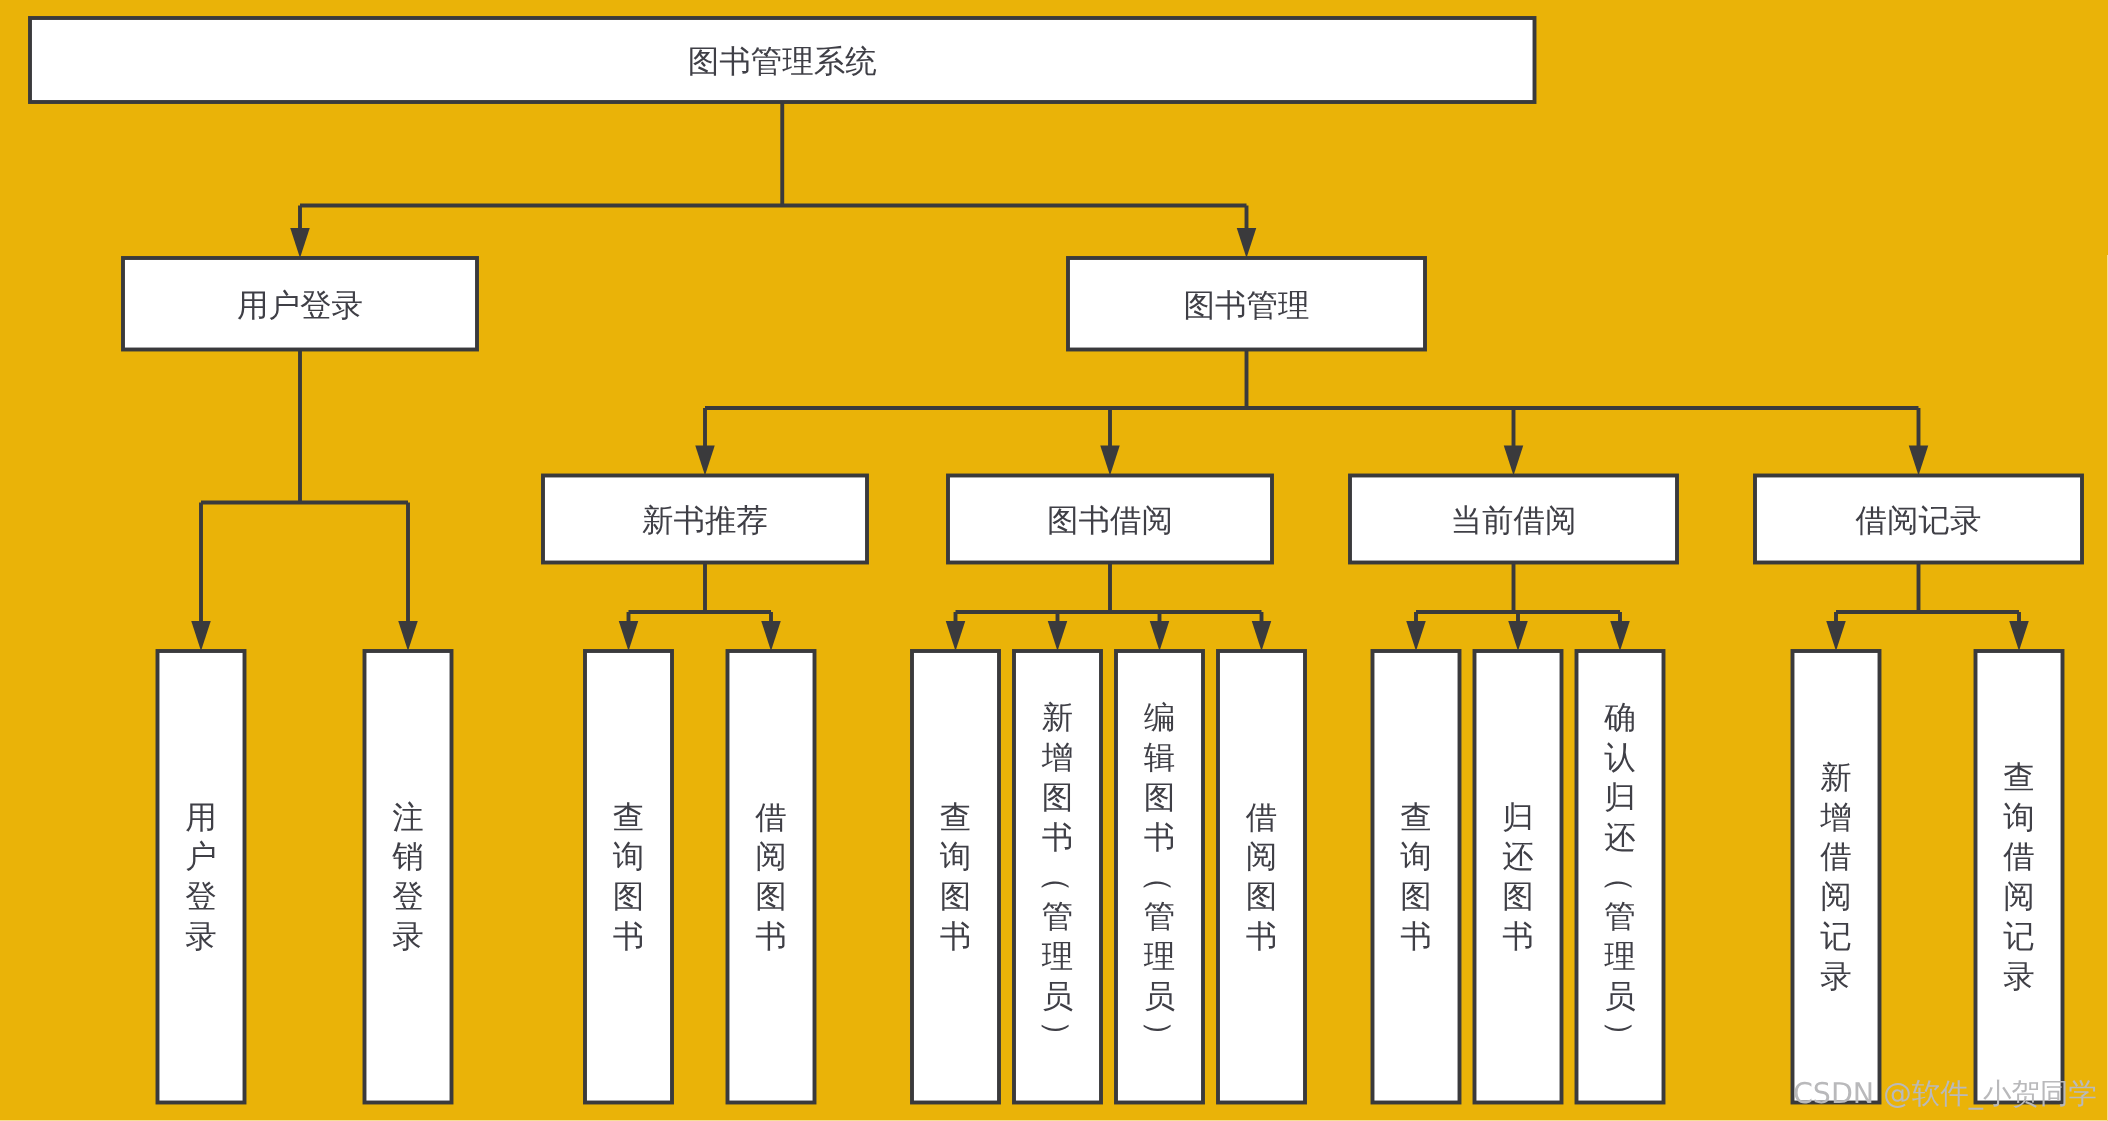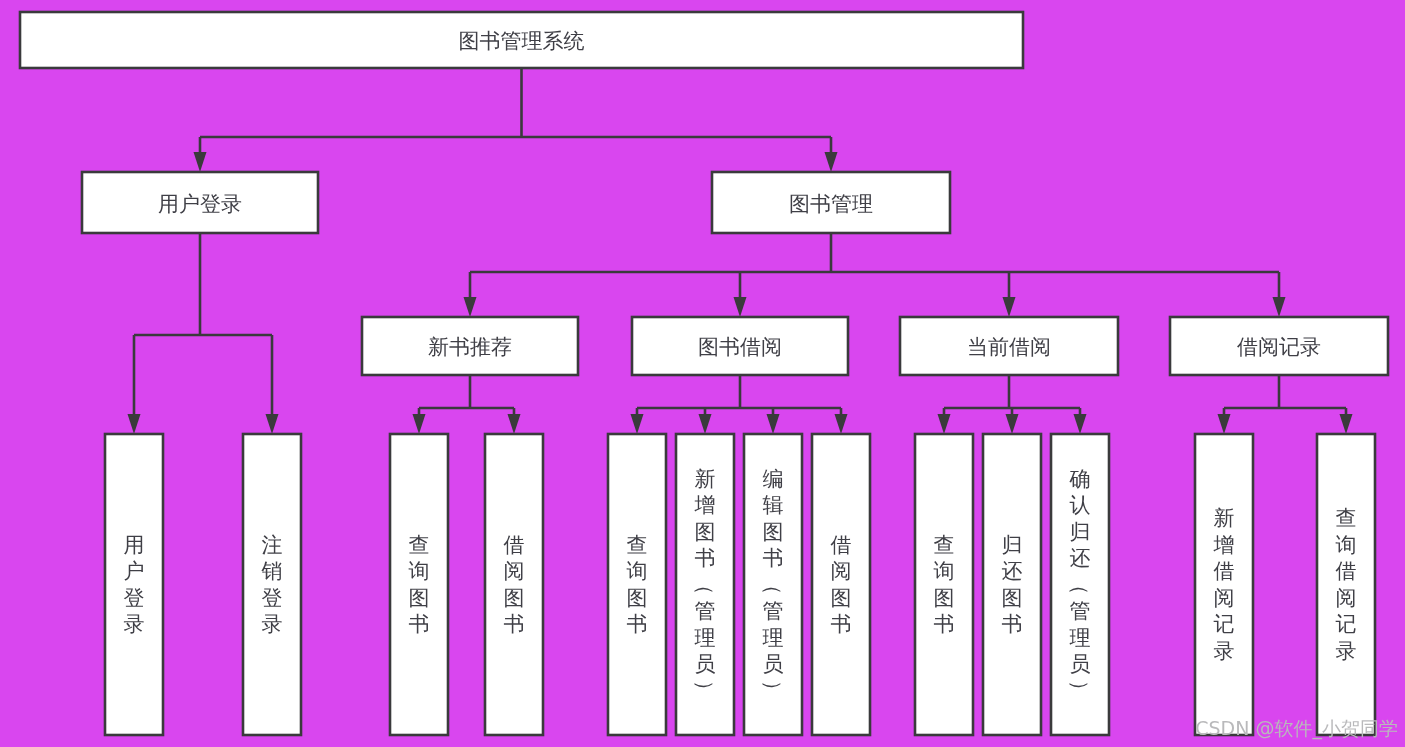--- a/index.html
+++ b/index.html
@@ -11,21 +11,21 @@
   body {
     width: 1405px;
     height: 747px;
     overflow: hidden;
     font-family: "DejaVu Sans", "Liberation Sans", sans-serif;
   }
   #diagram-root {
     position: relative;
     width: 1405px;
     height: 747px;
-    background: #d946ef;
+    background: #eab308;
   }
   svg.diagram-canvas {
     position: absolute;
     left: 0;
     top: 0;
     width: 1405px;
     height: 747px;
     display: block;
   }
   .node-box {

